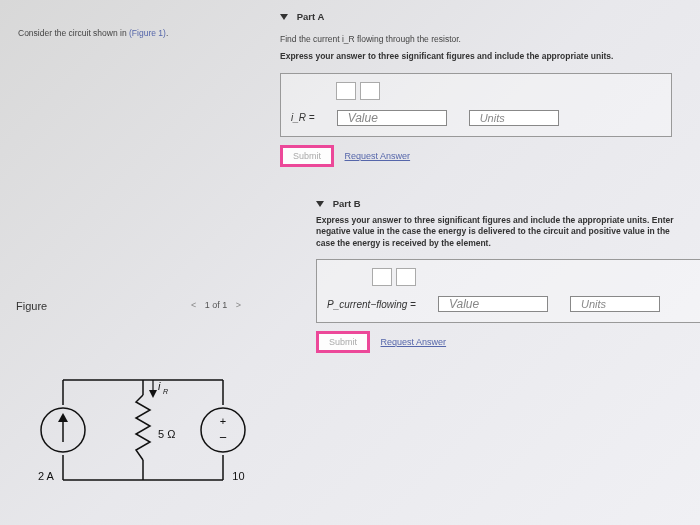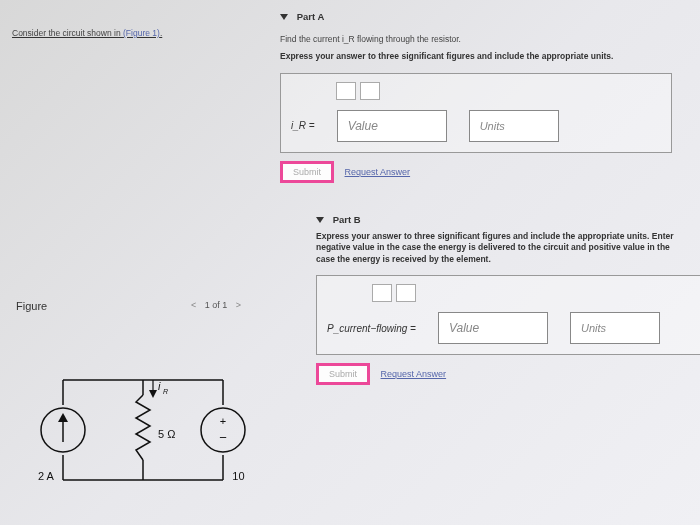--- a/index.html
+++ b/index.html
@@ -16,24 +16,23 @@
 }
 .page {
   position: absolute;
   left: 0;
   top: 0;
   width: 700px;
   height: 525px;
 }
 .left-col {
   position: absolute;
-  left: 12px;
+  left: 18px;
   top: 28px;
   width: 260px;
-  text-decoration: underline;
 }
 .consider {
   font-size: 8.5px;
   color: #444;
 }
 .fig-link {
   color: #5566aa;
   text-decoration: none;
 }
 .figure-label {
@@ -117,21 +116,21 @@
 }
 .var-label {
   font-size: 10px;
   font-style: italic;
   color: #333;
   white-space: nowrap;
 }
 .vfield {
   border: 1px solid #888;
   background: #fff;
-  height: 32px;
+  height: 16px;
   font-style: italic;
   color: #888;
   padding: 0 10px;
   display: flex;
   align-items: center;
   box-sizing: border-box;
 }
 .vfield.value { width: 110px; font-size: 12px; }
 .vfield.units { width: 90px; font-size: 11px; }
 .btn-row {

